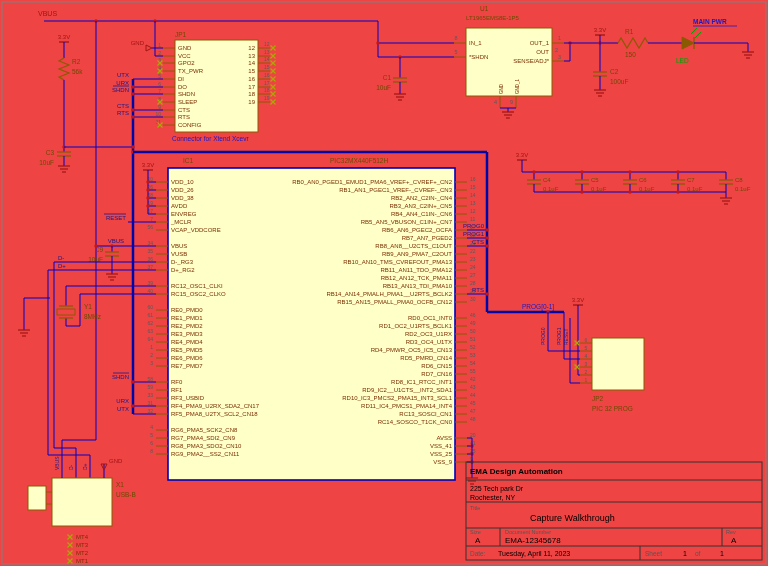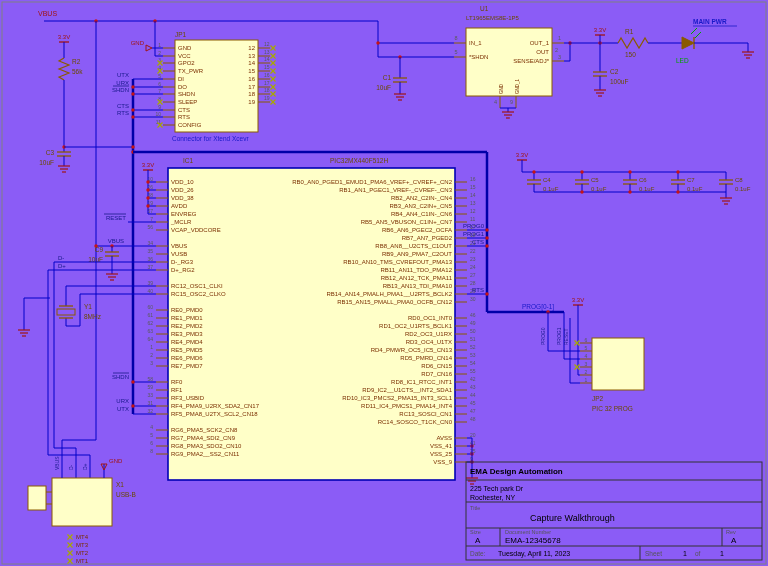--- a/index.html
+++ b/index.html
@@ -1,16 +1,16 @@
 <!DOCTYPE html>
 <html><head>
 <meta charset="utf-8">
 <style>
   html,body{margin:0;padding:0;background:#e8e8e8;}
-  #wrap{position:relative;width:768px;height:566px;background:#8b5cf6;overflow:hidden;}
+  #wrap{position:relative;width:768px;height:566px;background:#ef4444;overflow:hidden;}
   svg{font-family:"Liberation Sans", sans-serif;}
   text{white-space:pre;}
 </style>
 </head>
 <body>
 
 <div id="wrap">
   <svg id="schematic" width="768" height="566" viewBox="0 0 768 566">
       <rect x="2" y="2" width="764" height="562" stroke="#808080" fill="none" stroke-width="1"></rect>
       <text x="38" y="16" font-size="7" fill="#A01414" text-anchor="start">VBUS</text>

